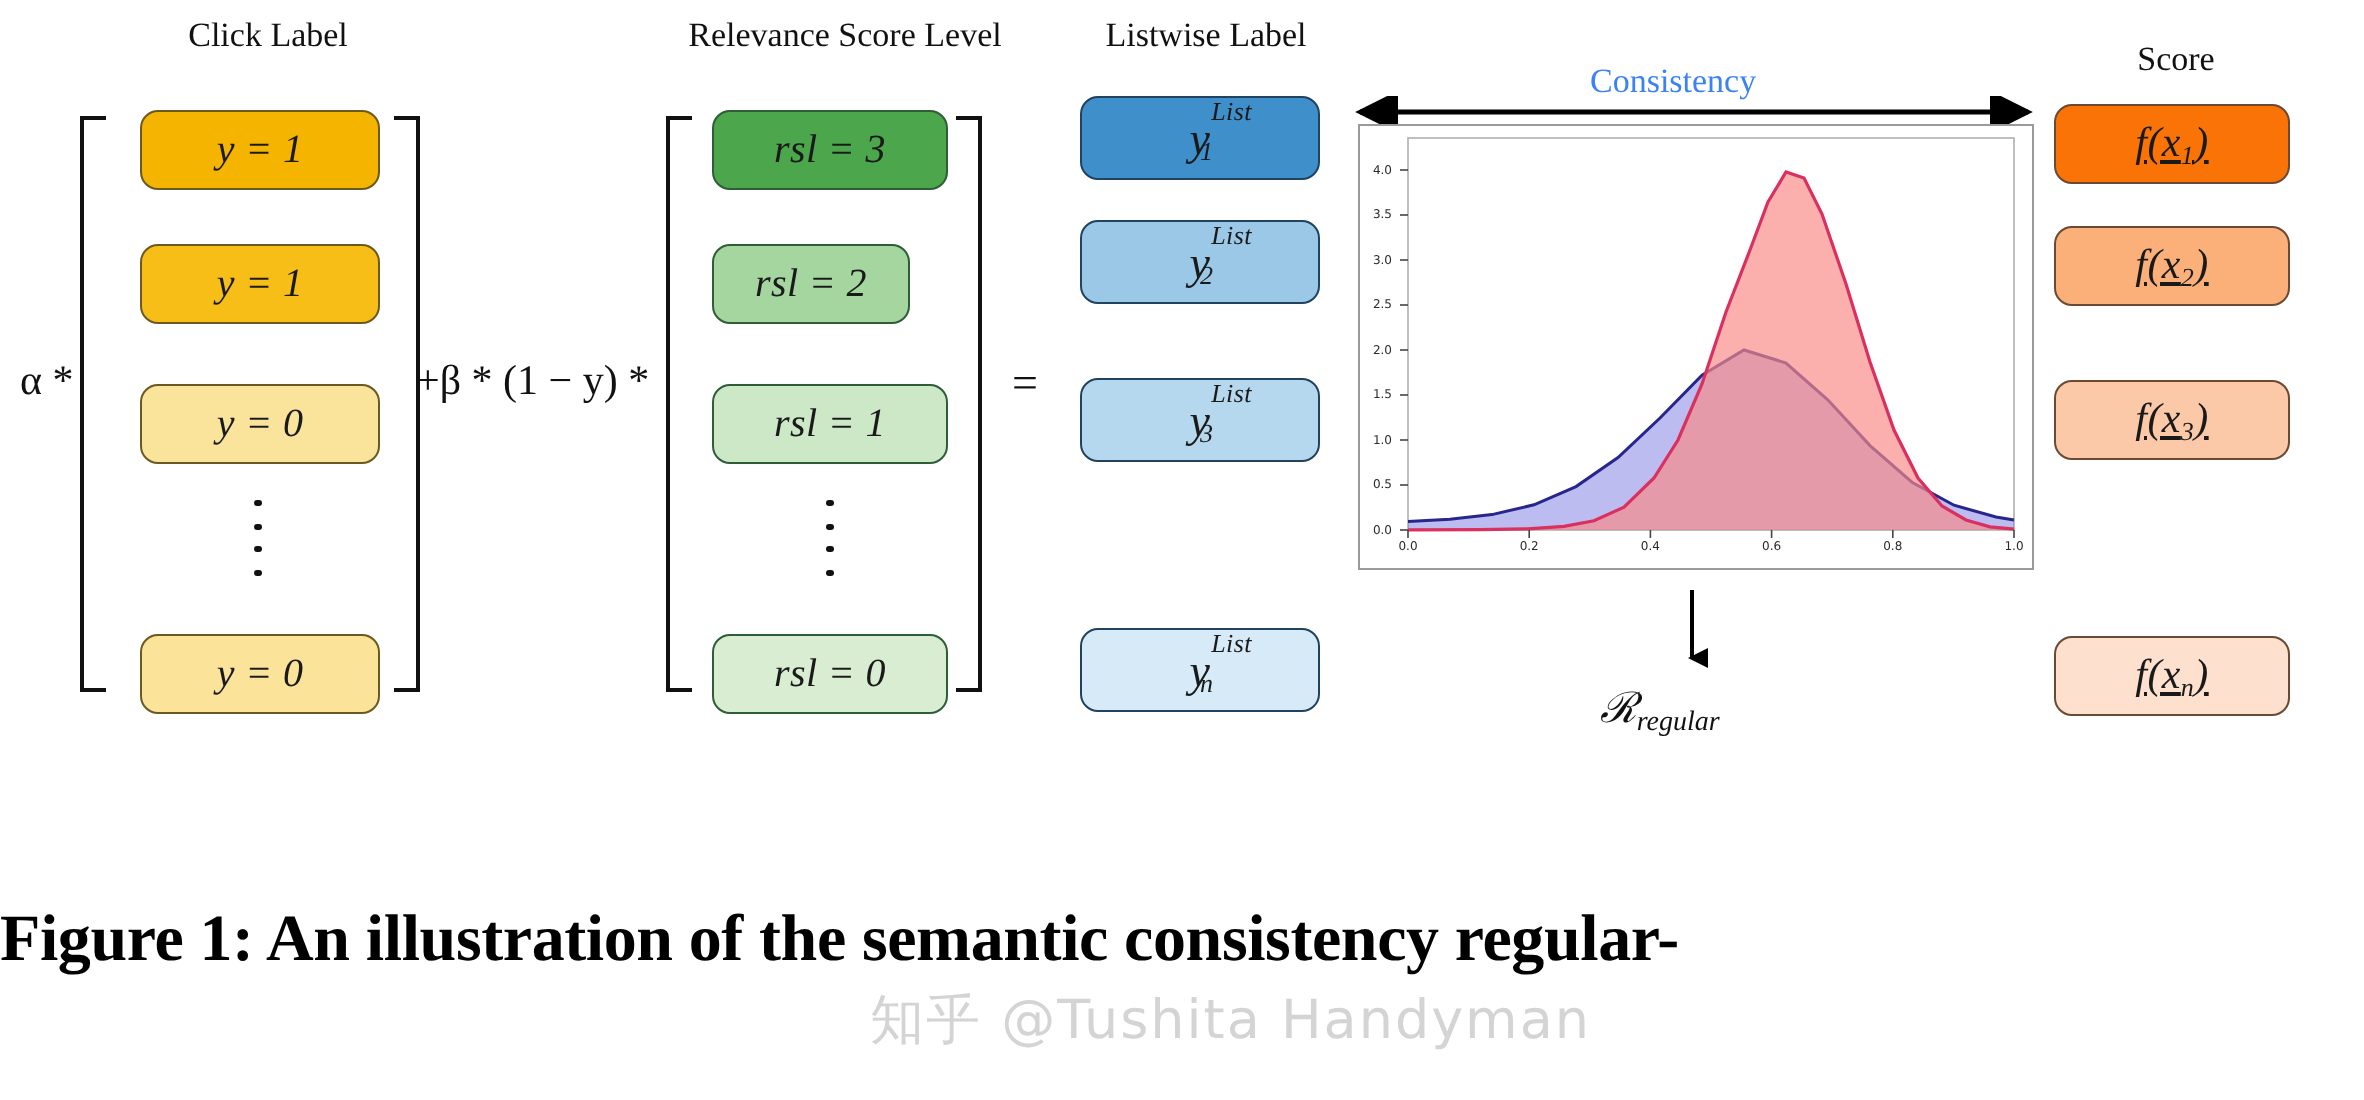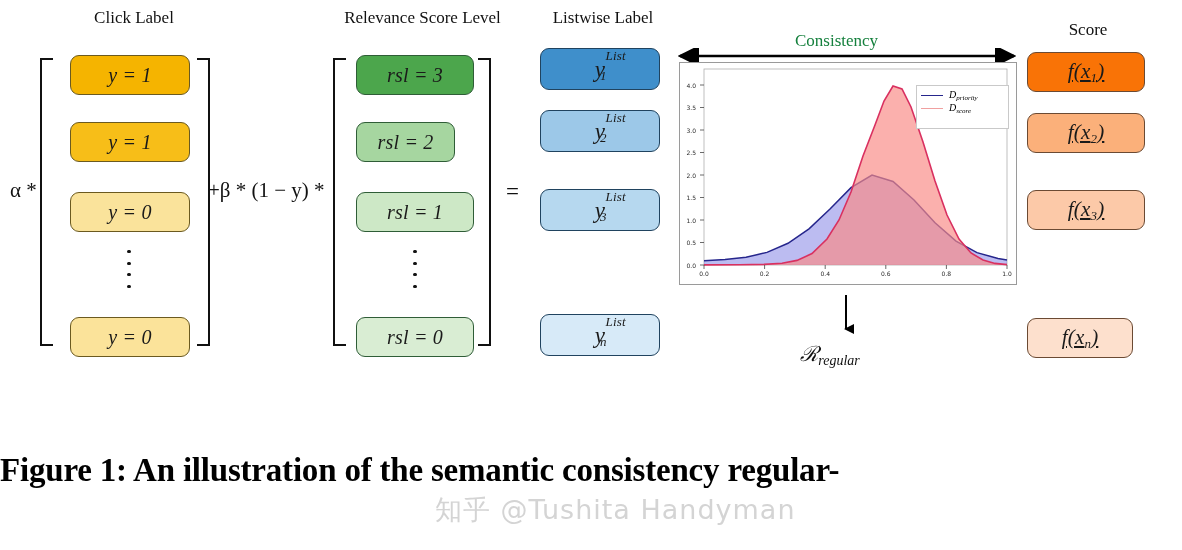--- a/index.html
+++ b/index.html
@@ -77,21 +77,21 @@
     flex-direction:column;
     align-items:center;
     justify-content:space-between;
   }
   .vdots span{
     width:3.2px;height:3.2px;border-radius:50%;background:#111;display:block;
   }
 
   
   .consis-label{
-    position:absolute;font-size:17px;white-space:nowrap;color:#15803d;
+    position:absolute;font-size:17px;white-space:nowrap;color:#3b82f6;
   }
   .dbl-arrow{position:absolute;}
 
   
   .chart-frame{
     position:absolute;
     box-sizing:border-box;
     border:1px solid #9a9a9a;
     background:#fff;
   }
@@ -239,21 +239,21 @@
   <div class="box orange" style="left:1027px;top:113px;width:118px;height:40px;background:#FBB07A;">
     <span class="fsym">
       <span>f(x</span><span class="sub">2</span><span>)</span>
     </span>
   </div>
   <div class="box orange" style="left:1027px;top:190px;width:118px;height:40px;background:#FCC9A8;">
     <span class="fsym">
       <span>f(x</span><span class="sub">3</span><span>)</span>
     </span>
   </div>
-  <div class="box orange" style="left:1027px;top:318px;width:106px;height:40px;background:#FDE0CD;">
+  <div class="box orange" style="left:1027px;top:318px;width:118px;height:40px;background:#FDE0CD;">
     <span class="fsym">
       <span>f(x</span><span class="sub">n</span><span>)</span>
     </span>
   </div>
 
   <div class="consis-label" style="left:795px;top:31px;">Consistency</div>
   <svg class="dbl-arrow" style="left:672px;top:48px;" width="350" height="16">
     <defs>
       <marker id="ahR" markerWidth="9" markerHeight="9" refX="8" refY="4.5" orient="auto">
         <path d="M0,0 L9,4.5 L0,9 z" fill="#000"></path>
@@ -327,30 +327,20 @@
     <div class="tick-y" style="left:-2px;top:41px;">3.5</div>
     <div class="tick-y" style="left:-2px;top:18.5px;">4.0</div>
 
     <div class="tick-x" style="left:14px;top:207px;">0.0</div>
     <div class="tick-x" style="left:74.6px;top:207px;">0.2</div>
     <div class="tick-x" style="left:135.2px;top:207px;">0.4</div>
     <div class="tick-x" style="left:195.8px;top:207px;">0.6</div>
     <div class="tick-x" style="left:256.4px;top:207px;">0.8</div>
     <div class="tick-x" style="left:317px;top:207px;">1.0</div>
 
-    <div class="legend-box" style="left:236px;top:22px;width:93px;height:44px;">
-      <div class="legend-row">
-        <span class="legend-swatch" style="background:#26268c;"></span>
-        <span class="legend-text"><span>D</span><span class="sub">priority</span></span>
-      </div>
-      <div class="legend-row">
-        <span class="legend-swatch" style="background:#f0a0a0;"></span>
-        <span class="legend-text"><span>D</span><span class="sub">score</span></span>
-      </div>
-    </div>
   </div>
 
   <svg style="position:absolute;left:838px;top:295px;" width="16" height="42">
     <defs>
       <marker id="ahD" markerWidth="9" markerHeight="9" refX="4.5" refY="8" orient="auto">
         <path d="M0,0 L9,0 L4.5,9 z" fill="#000"></path>
       </marker>
     </defs>
     <line x1="8" y1="0" x2="8" y2="34" stroke="#000" stroke-width="2" marker-end="url(#ahD)"></line>
   </svg>

